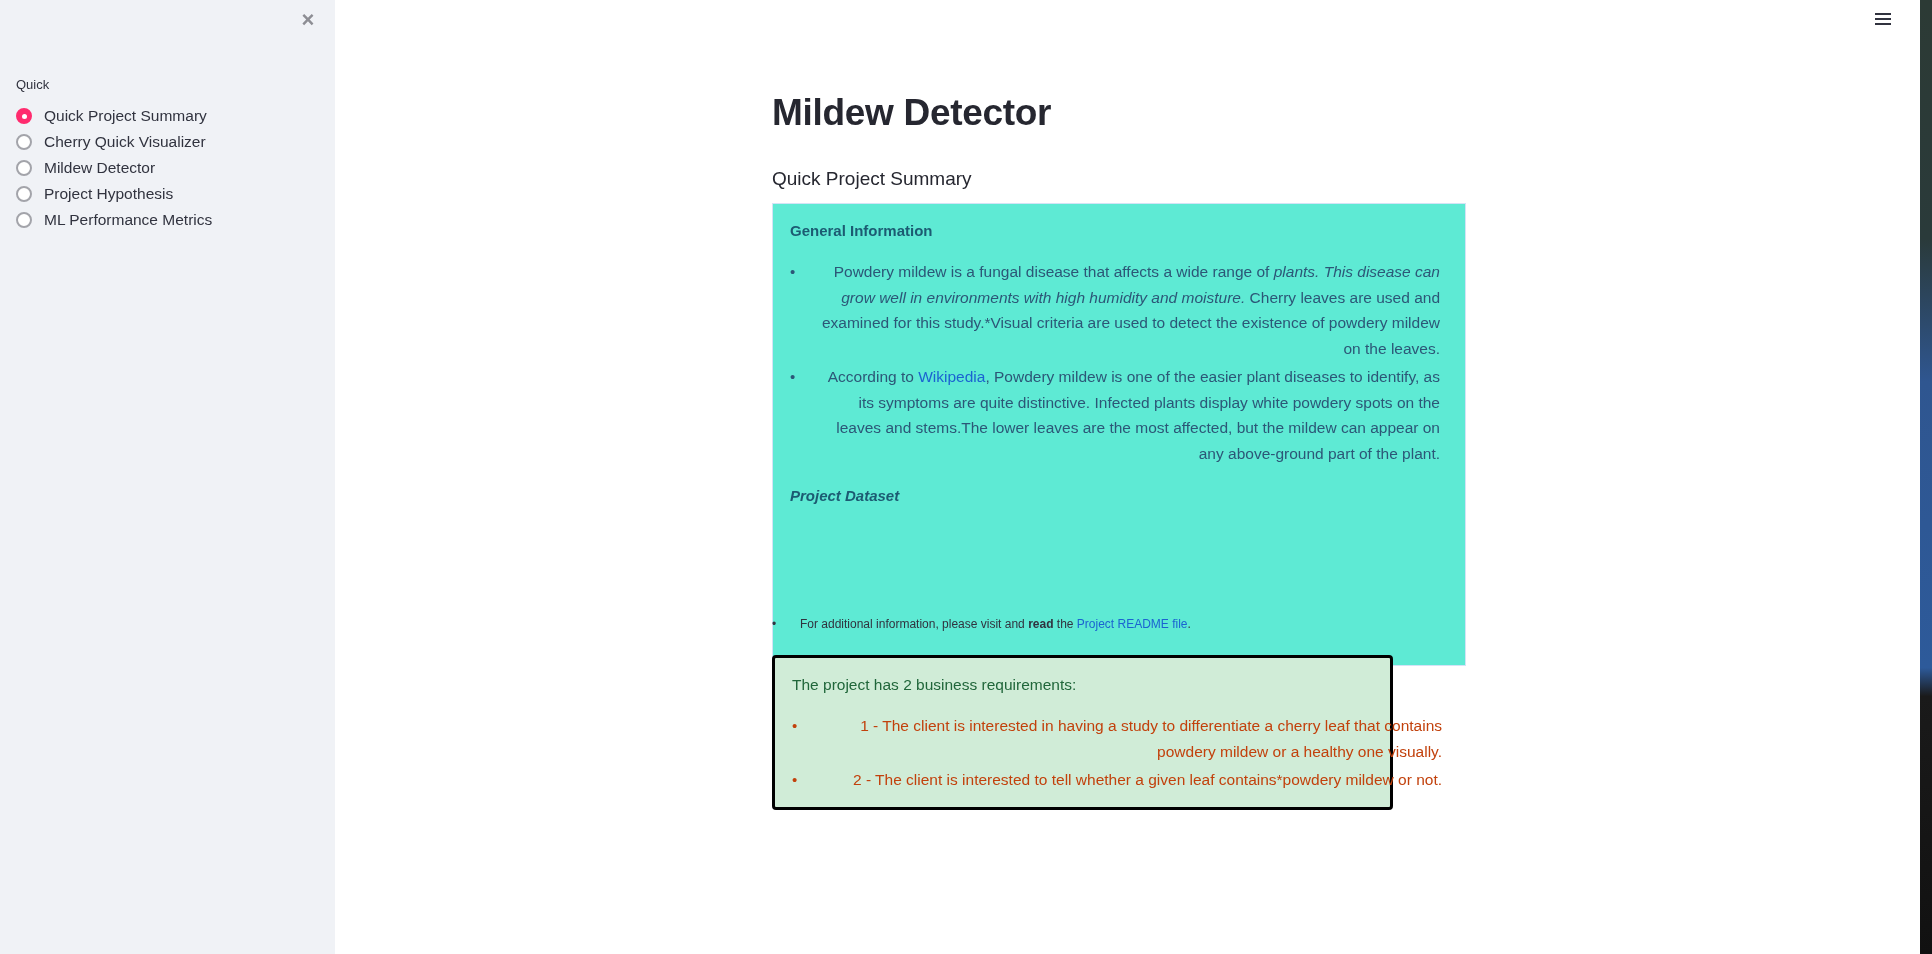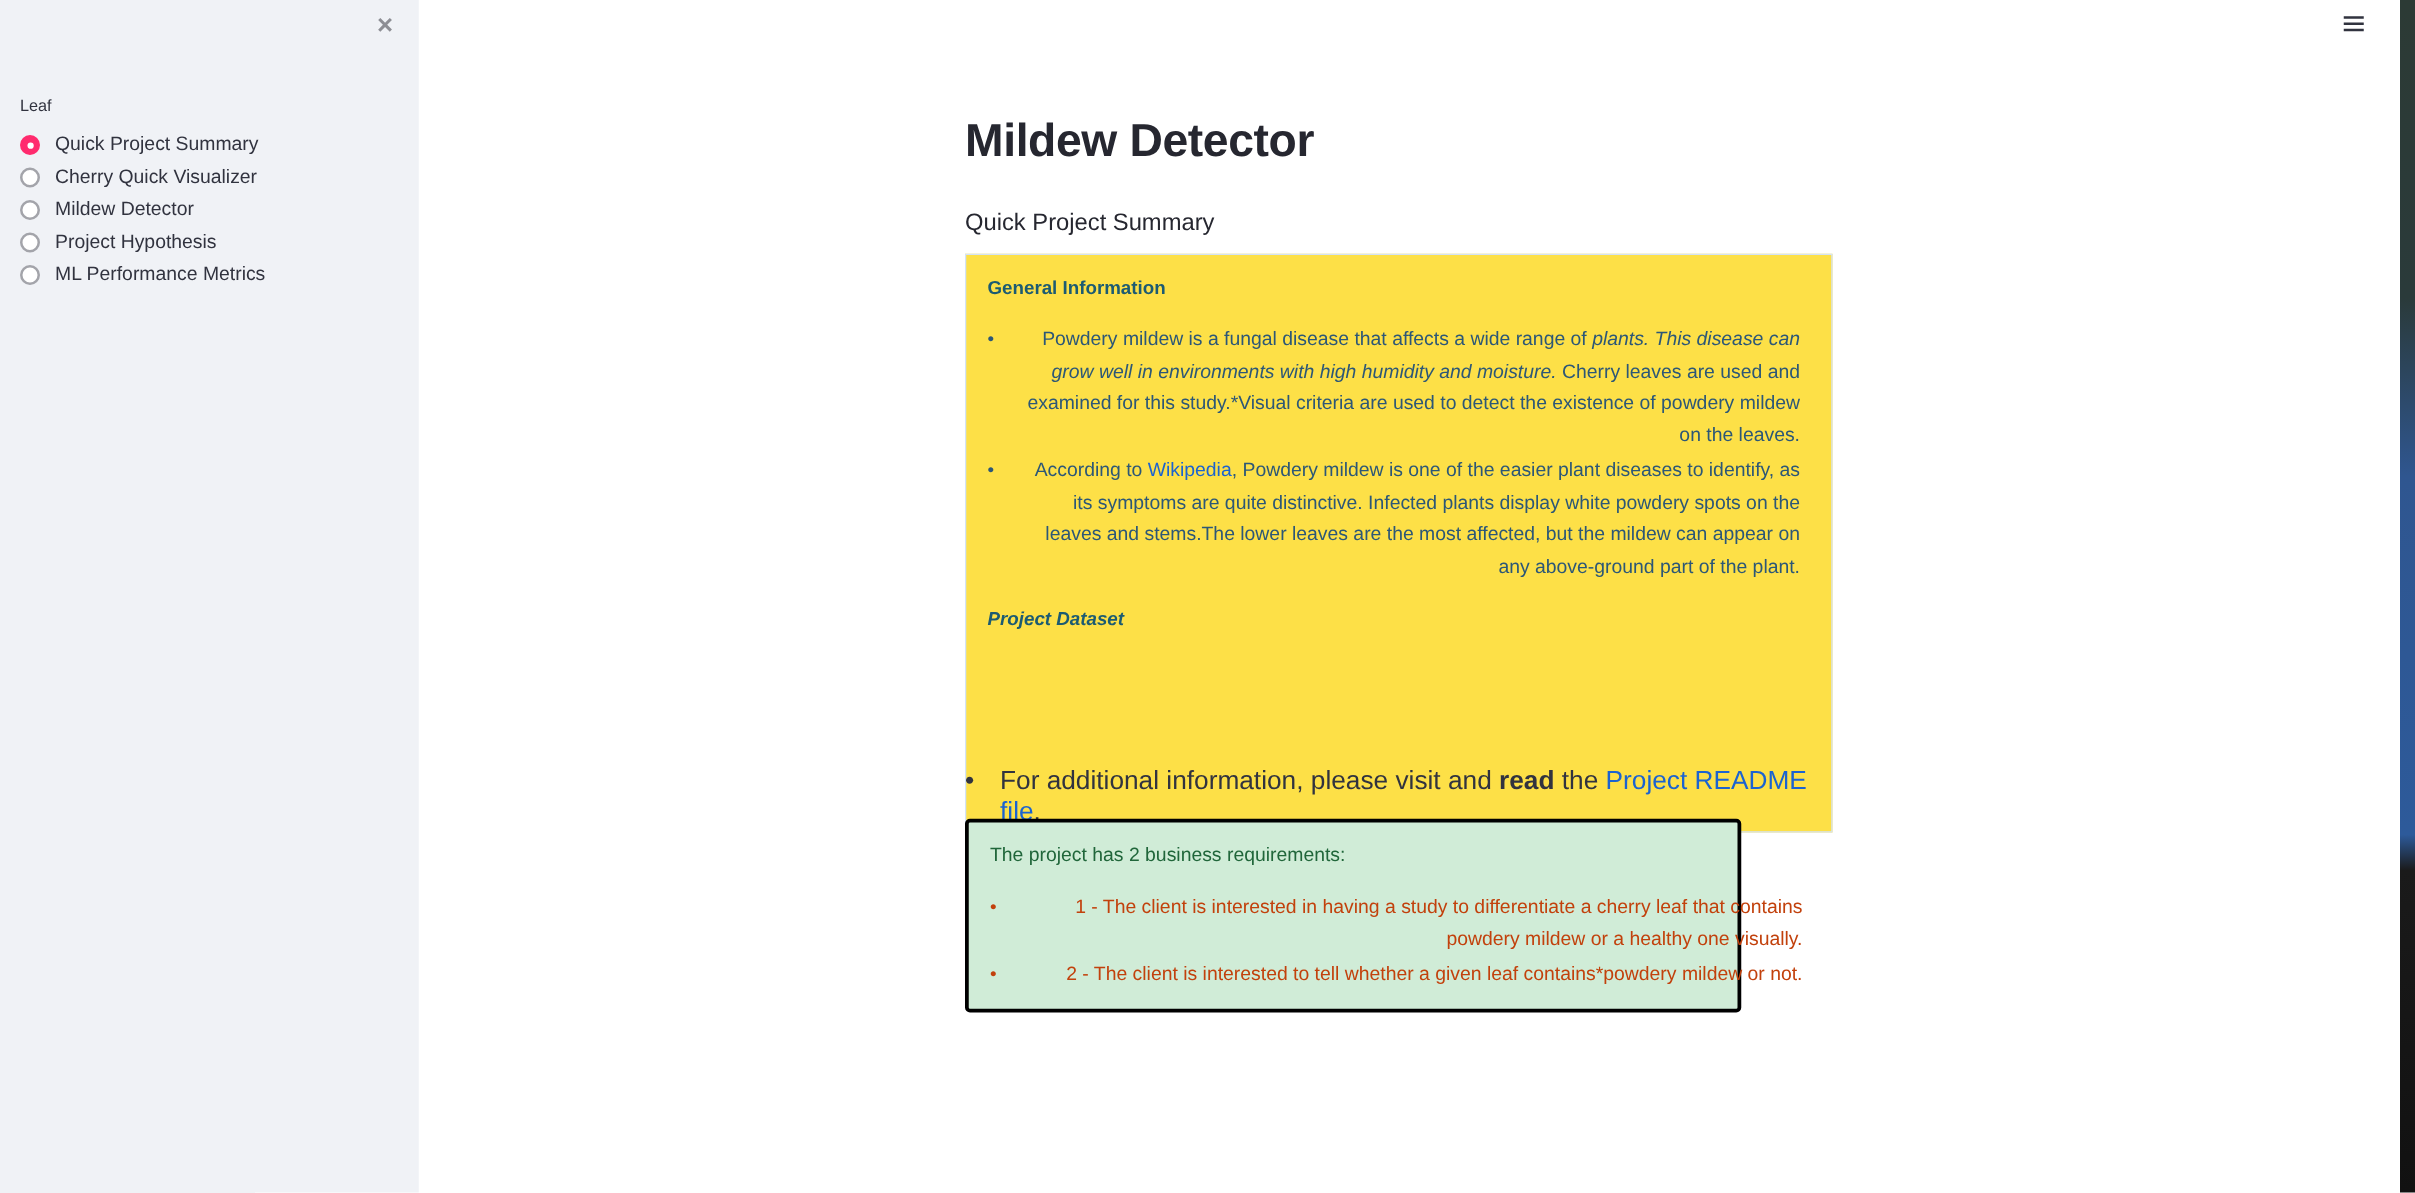--- a/index.html
+++ b/index.html
@@ -53,21 +53,21 @@
     .page-title {
       position: absolute; top: 92px; left: 0; margin: 0;
       font-size: 37px; font-weight: 700; color: #262730; letter-spacing: -0.3px;
     }
     .section-title {
       position: absolute; top: 168px; left: 0; margin: 0;
       font-size: 19px; font-weight: 400; color: #262730;
     }
     .info-box {
       position: absolute; top: 203px; left: 0; width: 694px; height: 463px;
-      background: #fde047; border: 1px solid #d3e3f6; border-radius: 0;
+      background: #5eead4; border: 1px solid #d3e3f6; border-radius: 0;
       box-sizing: border-box; color: #1e5073;
     }
     .box-heading {
       position: absolute; left: 17px; font-size: 15px; font-weight: 700; color: #1c5b72;
     }
     ul.box-list {
       position: absolute; left: 17px; margin: 0; padding: 0; list-style: none;
       width: 650px;
     }
     ul.box-list li {
@@ -75,41 +75,41 @@
       margin-bottom: 3px;
       text-align: right;
     }
     ul.box-list li::before {
       content: "•"; position: absolute; left: 0; top: 0; font-size: 15px;
     }
     .info-box ul.box-list li { color: #2c5777; }
     a.link { color: #1b63d1; cursor: pointer; }
 
     .readme-line {
-      position: absolute; top: 612px; left: 0; font-size: 21px; line-height: 25px;
+      position: absolute; top: 612px; left: 0; font-size: 12px; line-height: 25px;
       padding-left: 28px; color: #31333f;
     }
     .readme-line::before { content: "•"; position: absolute; left: 0; top: 0; }
 
     .success-box {
       position: absolute; top: 655px; left: 0; width: 621px; height: 155px;
       background: #d0ecd7; border: 3px solid #000000; border-radius: 4px;
       box-sizing: border-box; color: #1d6b3a;
     }
     .success-intro {
       position: absolute; left: 17px; top: 18px; font-size: 15.5px; color: #20663a;
     }
     .success-box ul.box-list li { color: #c2410c; }
   </style>
 </head>
 <body>
 
 <div class="sidebar">
   <div class="sidebar-close">×</div>
-  <div class="menu-label">Leaf</div>
+  <div class="menu-label">Quick</div>
   <div class="radio-group">
     <div class="radio-item">
       <span class="radio-circle checked"></span>
       <span class="radio-text">Quick Project Summary</span>
     </div>
     <div class="radio-item">
       <span class="radio-circle"></span>
       <span class="radio-text">Cherry Quick Visualizer</span>
     </div>
     <div class="radio-item">

